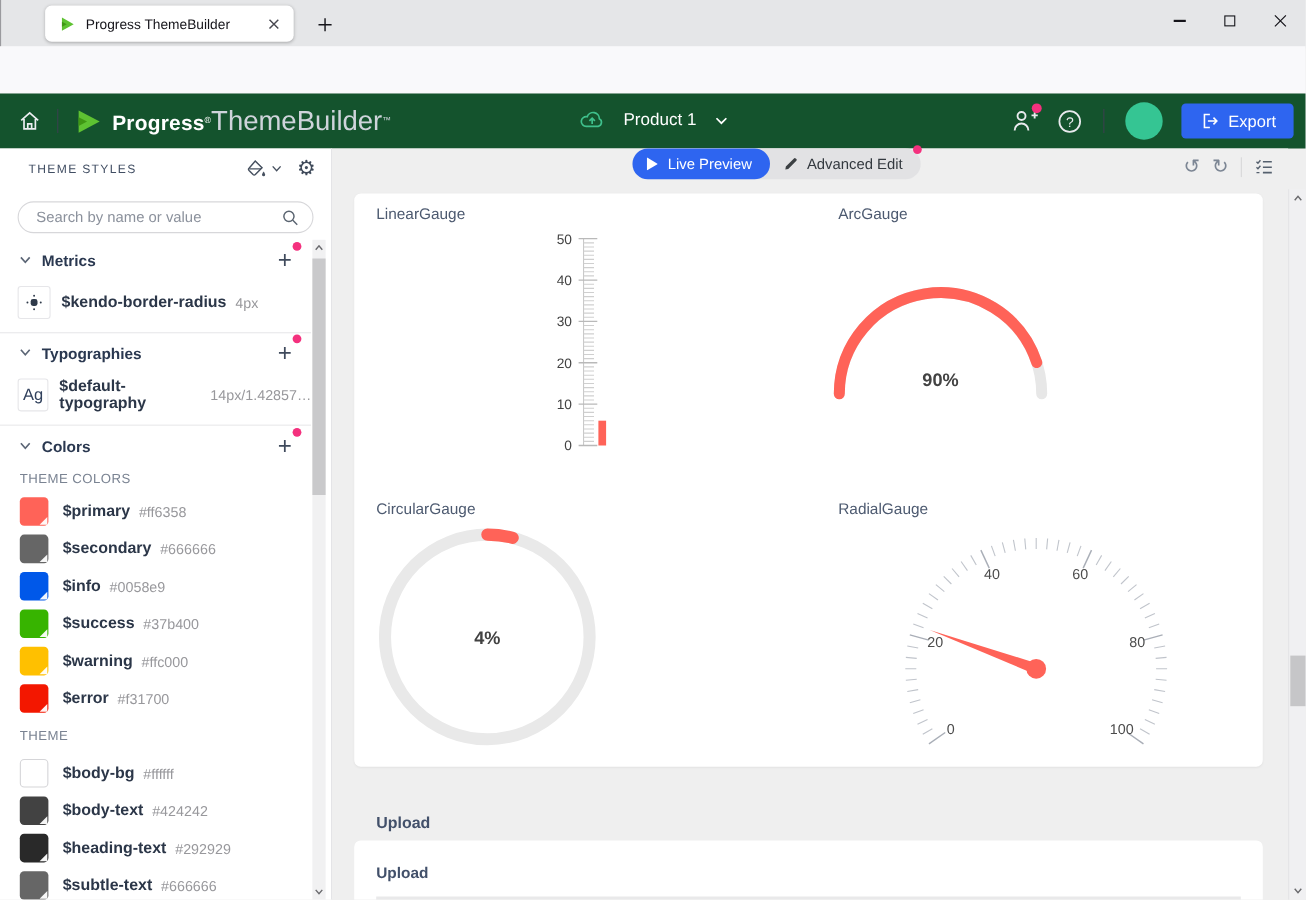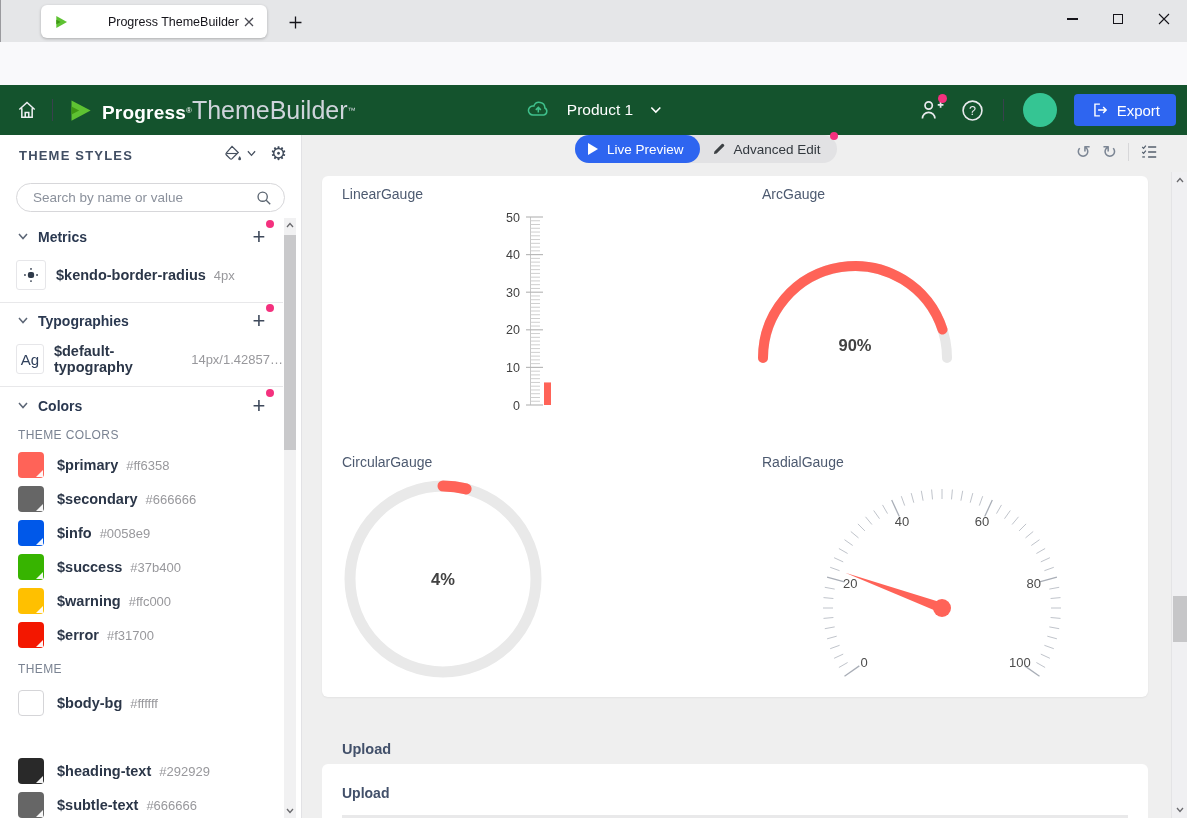--- a/index.html
+++ b/index.html
@@ -1,21 +1,21 @@
 <!DOCTYPE html>
 <html><head>
 <meta charset="utf-8">
 <style>
   * { margin:0; padding:0; box-sizing:border-box; }
   html,body { width:1187px; height:818px; overflow:hidden; }
   body { font-family:"Liberation Sans", sans-serif; position:relative; background:#efefef; }
   svg { display:block; }
 
   
-  .tabstrip { position:absolute; left:0; top:0; width:1187px; height:44px; background:#e5e6e8; border-left:1px solid #9a9a9e;text-align:right; }
+  .tabstrip { position:absolute; left:0; top:0; width:1187px; height:44px; background:#e5e6e8; border-left:1px solid #9a9a9e; }
   .tab { position:absolute; left:40px; top:5px; width:226px; height:33px; background:#fff; border-radius:6px;
          box-shadow:0 1px 3px rgba(0,0,0,.25); display:flex; align-items:center; padding:0 8px 0 12px; }
   .tab-title { flex:1; font-size:12.5px; color:#15141a; margin-left:9px; white-space:nowrap; overflow:hidden; }
   .tab-close { width:20px; height:20px; display:flex; align-items:center; justify-content:center; border-radius:3px; color:#4a4a52; }
   .newtab { position:absolute; left:280px; top:8px; width:28px; height:28px; display:flex; align-items:center; justify-content:center; color:#15141a; border-radius:4px; }
   .win-controls { position:absolute; right:0; top:0; height:38px; display:flex; }
   .win-btn { width:46px; height:38px; display:flex; align-items:center; justify-content:center; color:#15141a; }
   .min-glyph { width:11px; height:1.4px; background:#15141a; }
   .max-glyph { width:10px; height:10px; border:1.3px solid #15141a; }
 
@@ -44,21 +44,21 @@
   .product-label { font-size:15.5px; }
   .ah-right { position:absolute; right:11px; display:flex; align-items:center; gap:17px; }
   .icon-wrap { position:relative; color:#e8eaed; }
   .pink-dot { position:absolute; width:9px; height:9px; border-radius:50%; background:#f4317e; }
   .avatar { width:34px; height:34px; border-radius:50%; background:#35c593; }
   .export-btn { height:32px; padding:0 16px; background:#2e65f0; border:none; border-radius:4px; color:#fff; font-size:15px;
                 font-family:"Liberation Sans",sans-serif; display:flex; align-items:center; gap:9px; }
 
   
   .sidebar { position:absolute; left:0; top:135px; width:302px; height:683px; background:#fff; border-right:1px solid #e2e2e5; }
-  .sb-title { position:absolute; left:19px; top:13px; font-size:13px; font-weight:700; letter-spacing:1.2px; color:#414e63; }
+  .sb-title { position:absolute; left:26px; top:13px; font-size:11px; font-weight:400; letter-spacing:1.2px; color:#414e63; }
   .sb-hicons { position:absolute; right:14px; top:9px; display:flex; align-items:center; gap:14px; color:#46505f; }
   .sb-search { position:absolute; left:16px; top:48px; width:269px; height:29px; border:1px solid #d7d7da; border-radius:15px;
                display:flex; align-items:center; padding:0 12px 0 16px; background:#fff; }
   .sb-search input { flex:1; border:none; outline:none; font-size:13.5px; color:#333; font-family:"Liberation Sans",sans-serif; background:transparent; }
   .sb-search input::placeholder { color:#8b919c; }
   .sb-list { position:absolute; left:0; top:83px; width:283px; height:600px; overflow:hidden; }
   .sec-head { position:absolute; left:0; width:283px; height:28px; }
   .sec-chev { position:absolute; left:18px; top:9px; color:#5c6676; }
   .sec-label { position:absolute; left:38px; top:5px; font-size:14px; font-weight:700; color:#2a3850; }
   .sec-add { position:absolute; left:246px; top:0px; width:26px; height:26px; font-size:22px; font-weight:300; color:#3f4a5c;
@@ -381,20 +381,25 @@
       </div>
       <div class="citem" style="top: 400px;">
         <span class="swatch" style="background: rgb(243, 23, 0);"></span>
         <span class="cname">$error</span>
         <span class="chex">#f31700</span>
       </div>
       <div class="citem" style="top: 468px;">
         <span class="swatch bordered" style="background: rgb(255, 255, 255);"></span>
         <span class="cname">$body-bg</span>
         <span class="chex">#ffffff</span>
+      </div>
+      <div class="citem" style="top: 502px;">
+        <span class="swatch" style="background: rgb(66, 66, 66);"></span>
+        <span class="cname">$body-text</span>
+        <span class="chex">#424242</span>
       </div>
       <div class="citem" style="top: 536px;">
         <span class="swatch" style="background: rgb(41, 41, 41);"></span>
         <span class="cname">$heading-text</span>
         <span class="chex">#292929</span>
       </div>
       <div class="citem" style="top: 570px;">
         <span class="swatch" style="background: rgb(102, 102, 102);"></span>
         <span class="cname">$subtle-text</span>
         <span class="chex">#666666</span>

